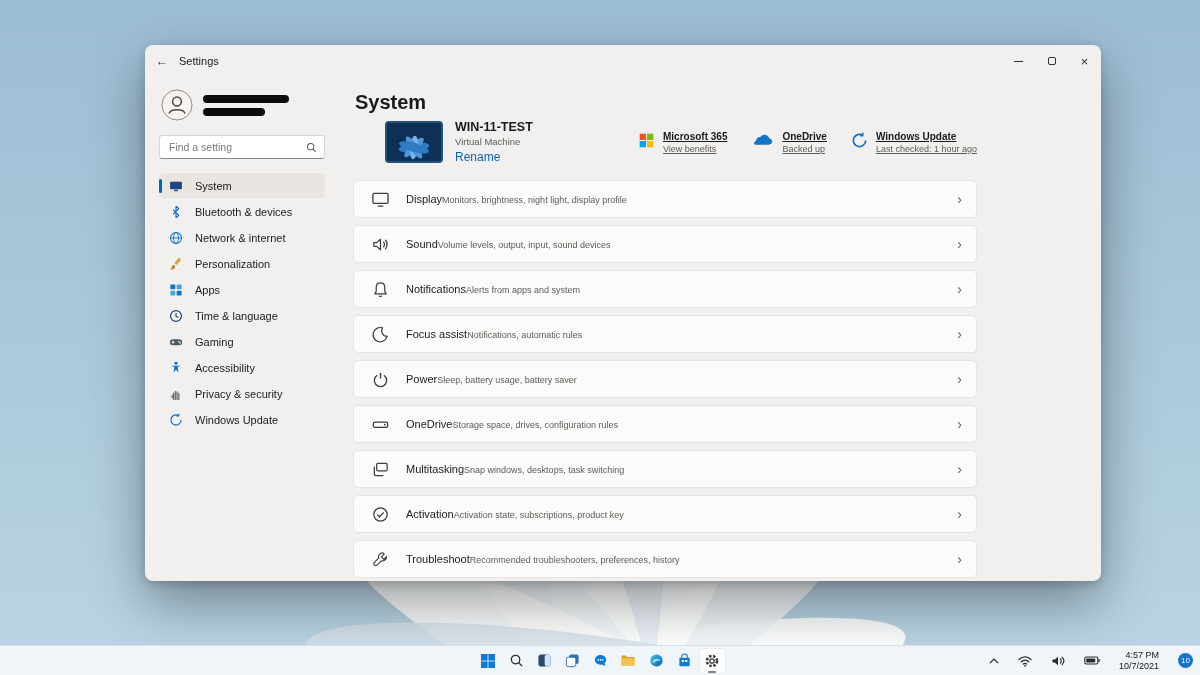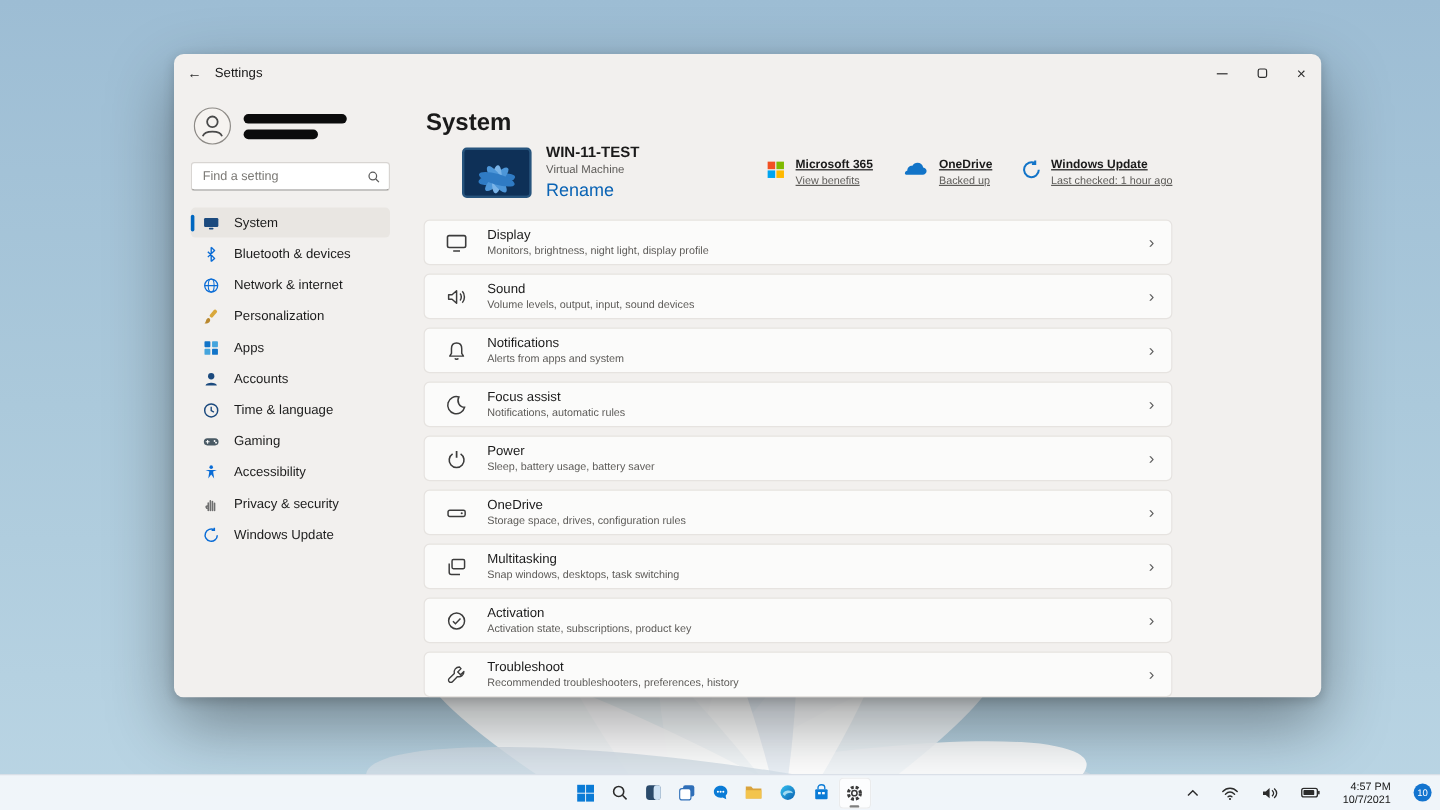--- a/index.html
+++ b/index.html
@@ -64,34 +64,34 @@
 
   
   .content { flex:1; min-width:0; padding:0 0 0 16px; }
   .content-inner { width:624px; }
   .page-title { font-size:20px; font-weight:700; color:#1a1a1a; margin:14px 0 6px 2px; }
   .header-row { display:flex; align-items:center; margin:6px 0 16px 0;padding-left:32px; }
   .device { display:flex; align-items:center; gap:12px; }
   .thumb { width:58px; height:42px; border-radius:4px; border:2px solid #27547d; overflow:hidden; line-height:0; background:#0e3057; }
   .device-name { font-size:12.5px; font-weight:700; color:#1a1a1a; }
   .device-type { font-size:9.5px; color:#5d5b58; margin-top:2px; }
-  .rename-link { font-size:15px; color:#0a63b4; margin-top:3px; cursor:default; }
+  .rename-link { font-size:12px; color:#0a63b4; margin-top:3px; cursor:default; }
   .status-group { margin-left:auto; display:flex; gap:24px; align-items:flex-start; }
   .status-card { display:flex; gap:8px; align-items:flex-start; cursor:default; }
   .status-ico { flex:0 0 auto; margin-top:1px; line-height:0; }
   .status-title { font-size:10px; font-weight:700; color:#1a1a1a; white-space:nowrap;text-decoration:underline; }
   .status-sub { font-size:9px; color:#5d5b58; margin-top:2px; white-space:nowrap;text-decoration:underline; }
 
   .rows { display:flex; flex-direction:column; gap:7px; }
   .row {
     height:38px; background:#fbfbfa; border:1px solid #e6e3e0; border-radius:5px;
     display:flex; align-items:center; padding:0 14px 0 16px; cursor:default;
   }
   .row-ico { width:20px; flex:0 0 auto; margin-right:16px; display:flex; align-items:center; justify-content:center; line-height:0; }
-  .row-text { display:flex; flex-direction:column; min-width:0; }
+  .row-text { display:flex; flex-direction:row; min-width:0; }
   .row-title { font-size:11px; color:#1b1b1b; }
   .row-sub { font-size:9px; color:#5d5b58; margin-top:2.5px; }
   .chevron { margin-left:auto; color:#5f5f5f; font-size:14px; line-height:1; }
 
   
   .taskbar {
     position:absolute; left:0; bottom:0; width:100%; height:30px;
     background:rgba(242,246,250,.97);
     border-top:1px solid rgba(110,130,150,.18);
   }
@@ -223,29 +223,20 @@
                 <svg width="14" height="14" viewBox="0 0 16 16">
                   <rect x="1.6" y="1.6" width="5.6" height="5.6" rx="0.8" fill="#1274c8"></rect>
                   <rect x="8.8" y="1.6" width="5.6" height="5.6" rx="0.8" fill="#45a5dd"></rect>
                   <rect x="1.6" y="8.8" width="5.6" height="5.6" rx="0.8" fill="#45a5dd"></rect>
                   <rect x="8.8" y="8.8" width="5.6" height="5.6" rx="0.8" fill="#1274c8"></rect>
                 </svg>
               </span>
             <span>Apps</span>
           </div>
 
-          <div class="nav-item">
-            <span class="nav-ico">
-                <svg width="14" height="14" viewBox="0 0 16 16">
-                  <circle cx="8" cy="5.2" r="3" fill="#1c4a7e"></circle>
-                  <path d="M2.6 14 C3 10.6 13 10.6 13.4 14 Z" fill="#1c4a7e"></path>
-                </svg>
-              </span>
-            <span>Accounts</span>
-          </div>
 
           <div class="nav-item">
             <span class="nav-ico">
                 <svg width="14" height="14" viewBox="0 0 16 16">
                   <circle cx="8" cy="8" r="6.2" fill="none" stroke="#1c4a7e" stroke-width="1.4"></circle>
                   <path d="M8 4.6 V8.2 L10.6 9.6" fill="none" stroke="#1c4a7e" stroke-width="1.3"></path>
                 </svg>
               </span>
             <span>Time &amp; language</span>
           </div>

